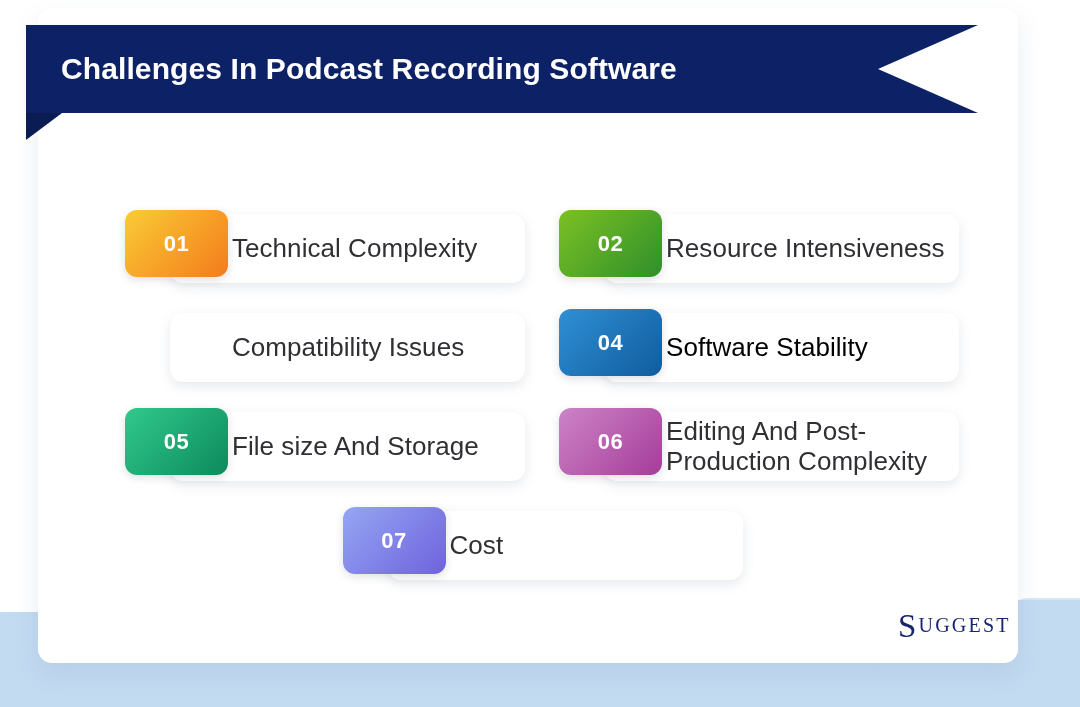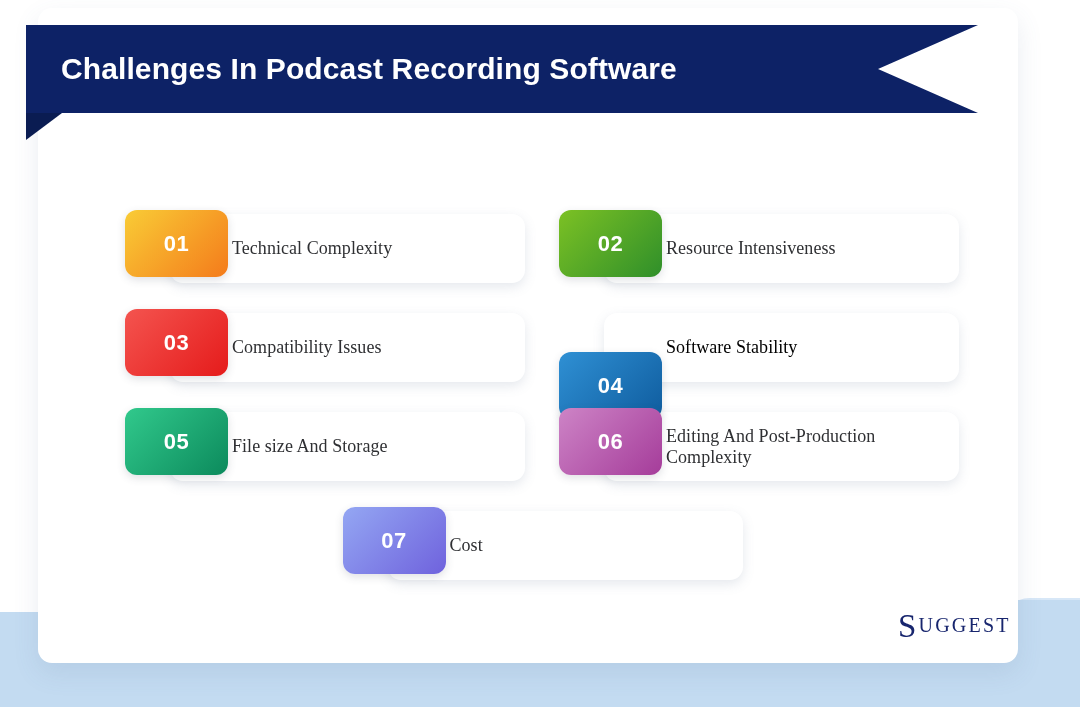--- a/index.html
+++ b/index.html
@@ -122,25 +122,24 @@
     background:#ffffff;
     border-radius:13px;
     box-shadow:0 4px 12px rgba(100,120,150,0.17);
     display:flex;
     align-items:center;
   }
   .card-label {
     margin-left:62px;
     margin-right:14px;
     color:#2f3033;
-    font-size:18px;
+    font-size:26px;
     line-height:1.12;
     font-weight:normal;
     letter-spacing:0.05px;
-    font-family:Liberation Serif, serif;
   }
 
   .badge {
     position:absolute;
     left:0; top:0;
     width:103px; height:67px;
     border-radius:12px;
     display:flex;
     align-items:center;
     justify-content:center;
@@ -204,27 +203,26 @@
         </div>
         <div class="badge" id="badge-1" style="background: linear-gradient(135deg, rgb(124, 193, 36) 0%, rgb(47, 143, 42) 100%);">02</div>
       </div>
     </div>
 
     <div class="row">
       <div class="item">
         <div class="card">
           <span class="card-label" style="color: rgb(47, 48, 51);">Compatibility Issues</span>
         </div>
-        <div class="badge" id="badge-2" style="background: linear-gradient(135deg, rgb(244, 84, 79) 0%, rgb(229, 27, 27) 100%);">03</div>
       </div>
       <div class="item right">
         <div class="card">
           <span class="card-label" style="color: #000000;">Software Stability</span>
         </div>
-        <div class="badge" id="badge-3" style="background: linear-gradient(135deg, rgb(47, 144, 212) 0%, rgb(15, 92, 158) 100%); margin-top: 43px;">04</div>
+        <div class="badge" id="badge-3" style="background: linear-gradient(135deg, rgb(47, 144, 212) 0%, rgb(15, 92, 158) 100%);">04</div>
       </div>
     </div>
 
     <div class="row">
       <div class="item">
         <div class="card">
           <span class="card-label" style="color: rgb(47, 48, 51);">File size And Storage</span>
         </div>
         <div class="badge" id="badge-4" style="background: linear-gradient(135deg, rgb(49, 201, 140) 0%, rgb(12, 138, 92) 100%);">05</div>
       </div>

